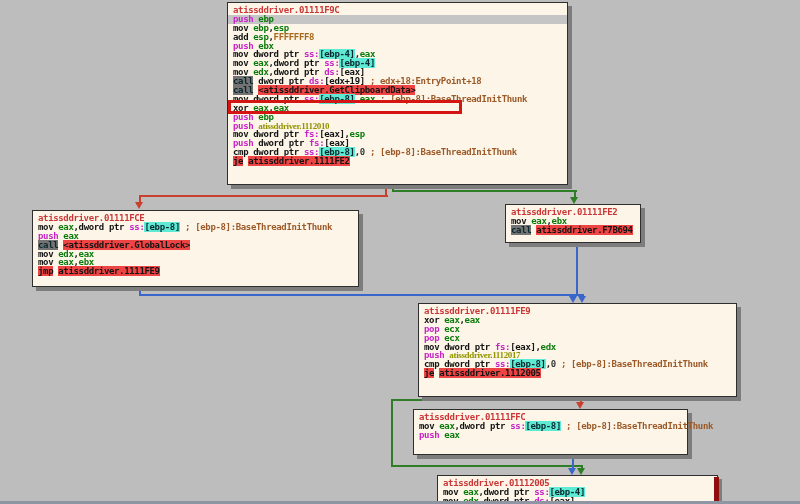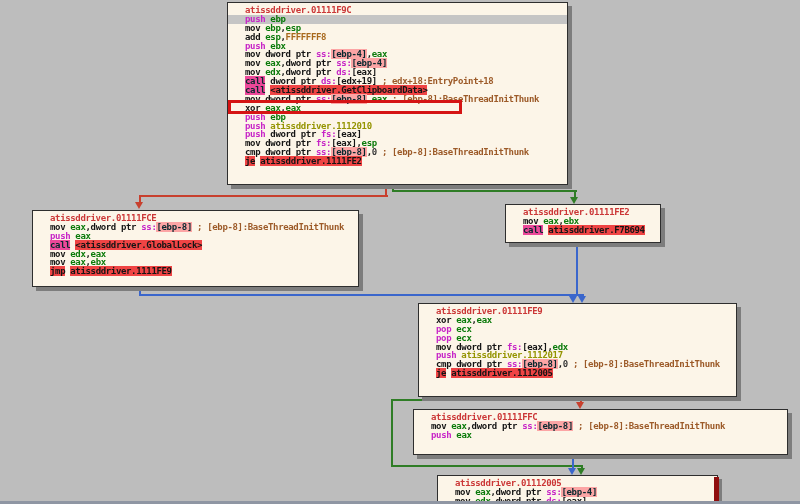--- a/index.html
+++ b/index.html
@@ -2,32 +2,32 @@
 <html><head>
 <meta charset="utf-8">
 <style>
   html,body{margin:0;padding:0;}
   body{width:800px;height:504px;overflow:hidden;background:#bdbdbd;
        font-family:"DejaVu Sans Mono","Liberation Mono",monospace;}
   #graph{position:relative;width:800px;height:504px;overflow:hidden;background:#bdbdbd;}
   .bk{position:absolute;background:#fcf5e8;border:1px solid #2e2e2e;
       box-shadow:4px 4px 0 #7d7d7d;z-index:2;box-sizing:border-box;padding-top:3px;}
   .ln{height:8.9px;line-height:8.9px;font-size:9px;font-weight:bold;
-      letter-spacing:-0.35px;white-space:pre;padding-left:17px;color:#141414;}
+      letter-spacing:-0.35px;white-space:pre;padding-left:5px;color:#141414;}
   .hd{color:#cb3737;}
   .sel{background:#c5c5c5;}
   .t-m{color:#141414;}
   .t-p{color:#c724c7;}
   .t-r{color:#0a7a0a;}
   .t-n{color:#a8681c;}
   .t-0{color:#3a3a3a;}
   .t-c{color:#9c5a28;margin-top:44px;}
-  .t-a{color:#949400;}
-  .t-v{background:#fca5a5;color:#08282e;}
-  .t-C{background:#ec4899;color:#08282e;}
+  .t-a{color:#949400;font-family:Liberation Serif, serif;}
+  .t-v{background:#5eead4;color:#08282e;}
+  .t-C{background:#737373;color:#08282e;}
   .t-Y{background:#ef4444;color:#141414;}
   .seg{position:absolute;z-index:1;}
   .arrow{position:absolute;width:0;height:0;z-index:1;
          border-left:4px solid transparent;border-right:4px solid transparent;
          border-top:7px solid #000;}
   #note-box{position:absolute;left:228px;top:100px;width:228px;height:8px;
             border:3px solid #d51414;z-index:3;}
   #red-bar{position:absolute;left:714px;top:477px;width:5px;height:27px;
            background:#8f0e0e;z-index:3;}
   #bottom-strip{position:absolute;left:0;top:501px;width:800px;height:3px;
@@ -72,50 +72,50 @@
       <div class="ln"><span class="t-p">push </span><span class="t-r">ebx</span></div>
       <div class="ln"><span class="t-m">mov dword ptr </span><span class="t-p">ss:</span><span class="t-v">[ebp-4]</span><span class="t-m">,</span><span class="t-r">eax</span></div>
       <div class="ln"><span class="t-m">mov </span><span class="t-r">eax</span><span class="t-m">,dword ptr </span><span class="t-p">ss:</span><span class="t-v">[ebp-4]</span></div>
       <div class="ln"><span class="t-m">mov </span><span class="t-r">edx</span><span class="t-m">,dword ptr </span><span class="t-p">ds:</span><span class="t-m">[eax]</span></div>
       <div class="ln"><span class="t-C">call</span><span class="t-m"> dword ptr </span><span class="t-p">ds:</span><span class="t-m">[edx+19]</span><span class="t-c"> ; edx+18:EntryPoint+18</span></div>
       <div class="ln"><span class="t-C">call</span><span class="t-m"> </span><span class="t-Y">&lt;atissddriver.GetClipboardData&gt;</span></div>
       <div class="ln"><span class="t-m">mov dword ptr </span><span class="t-p">ss:</span><span class="t-v">[ebp-8]</span><span class="t-m">,</span><span class="t-r">eax</span><span class="t-c"> ; [ebp-8]:BaseThreadInitThunk</span></div>
       <div class="ln"><span class="t-m">xor </span><span class="t-r">eax</span><span class="t-m">,</span><span class="t-r">eax</span></div>
       <div class="ln"><span class="t-p">push </span><span class="t-r">ebp</span></div>
       <div class="ln"><span class="t-p">push </span><span class="t-a">atissddriver.1112010</span></div>
+      <div class="ln"><span class="t-m">mov dword ptr </span><span class="t-p">fs:</span><span class="t-m">[eax]</span><span class="t-m">,</span><span class="t-r">esp</span></div>
       <div class="ln"><span class="t-p">push </span><span class="t-m">dword ptr </span><span class="t-p">fs:</span><span class="t-m">[eax]</span></div>
-      <div class="ln"><span class="t-m">mov dword ptr </span><span class="t-p">fs:</span><span class="t-m">[eax]</span><span class="t-m">,</span><span class="t-r">esp</span></div>
       <div class="ln"><span class="t-m">cmp dword ptr </span><span class="t-p">ss:</span><span class="t-v">[ebp-8]</span><span class="t-m">,</span><span class="t-0">0</span><span class="t-c"> ; [ebp-8]:BaseThreadInitThunk</span></div>
       <div class="ln"><span class="t-Y">je</span><span class="t-m"> </span><span class="t-Y">atissddriver.1111FE2</span></div>
     </div>
     <div class="bk" style="left: 32px; top: 210px; width: 327px; min-height: 77px;">
       <div class="ln hd">atissddriver.01111FCE</div>
       <div class="ln"><span class="t-m">mov </span><span class="t-r">eax</span><span class="t-m">,dword ptr </span><span class="t-p">ss:</span><span class="t-v">[ebp-8]</span><span class="t-c"> ; [ebp-8]:BaseThreadInitThunk</span></div>
       <div class="ln"><span class="t-p">push </span><span class="t-r">eax</span></div>
       <div class="ln"><span class="t-C">call</span><span class="t-m"> </span><span class="t-Y">&lt;atissddriver.GlobalLock&gt;</span></div>
       <div class="ln"><span class="t-m">mov </span><span class="t-r">edx</span><span class="t-m">,</span><span class="t-r">eax</span></div>
       <div class="ln"><span class="t-m">mov </span><span class="t-r">eax</span><span class="t-m">,</span><span class="t-r">ebx</span></div>
       <div class="ln"><span class="t-Y">jmp</span><span class="t-m"> </span><span class="t-Y">atissddriver.1111FE9</span></div>
     </div>
-    <div class="bk" style="left: 505px; top: 204px; width: 156px; min-height: 39px;">
+    <div class="bk" style="left: 505px; top: 204px; width: 136px; min-height: 39px;">
       <div class="ln hd">atissddriver.01111FE2</div>
       <div class="ln"><span class="t-m">mov </span><span class="t-r">eax</span><span class="t-m">,</span><span class="t-r">ebx</span></div>
       <div class="ln"><span class="t-C">call</span><span class="t-m"> </span><span class="t-Y">atissddriver.F7B694</span></div>
     </div>
     <div class="bk" style="left: 418px; top: 303px; width: 319px; min-height: 94px;">
       <div class="ln hd">atissddriver.01111FE9</div>
       <div class="ln"><span class="t-m">xor </span><span class="t-r">eax</span><span class="t-m">,</span><span class="t-r">eax</span></div>
       <div class="ln"><span class="t-p">pop </span><span class="t-r">ecx</span></div>
       <div class="ln"><span class="t-p">pop </span><span class="t-r">ecx</span></div>
       <div class="ln"><span class="t-m">mov dword ptr </span><span class="t-p">fs:</span><span class="t-m">[eax]</span><span class="t-m">,</span><span class="t-r">edx</span></div>
       <div class="ln"><span class="t-p">push </span><span class="t-a">atissddriver.1112017</span></div>
       <div class="ln"><span class="t-m">cmp dword ptr </span><span class="t-p">ss:</span><span class="t-v">[ebp-8]</span><span class="t-m">,</span><span class="t-0">0</span><span class="t-c"> ; [ebp-8]:BaseThreadInitThunk</span></div>
       <div class="ln"><span class="t-Y">je</span><span class="t-m"> </span><span class="t-Y">atissddriver.1112005</span></div>
     </div>
-    <div class="bk" style="left: 413px; top: 409px; width: 375px; min-height: 46px;">
+    <div class="bk" style="left: 413px; top: 409px; width: 275px; min-height: 46px;">
       <div class="ln hd">atissddriver.01111FFC</div>
       <div class="ln"><span class="t-m">mov </span><span class="t-r">eax</span><span class="t-m">,dword ptr </span><span class="t-p">ss:</span><span class="t-v">[ebp-8]</span><span class="t-c"> ; [ebp-8]:BaseThreadInitThunk</span></div>
       <div class="ln"><span class="t-p">push </span><span class="t-r">eax</span></div>
     </div>
     <div class="bk" style="left: 437px; top: 475px; width: 281px; min-height: 40px;">
       <div class="ln hd">atissddriver.01112005</div>
       <div class="ln"><span class="t-m">mov </span><span class="t-r">eax</span><span class="t-m">,dword ptr </span><span class="t-p">ss:</span><span class="t-v">[ebp-4]</span></div>
       <div class="ln"><span class="t-m">mov </span><span class="t-r">edx</span><span class="t-m">,dword ptr </span><span class="t-p">ds:</span><span class="t-m">[eax]</span></div>
     </div>
     <div id="note-box"></div>

